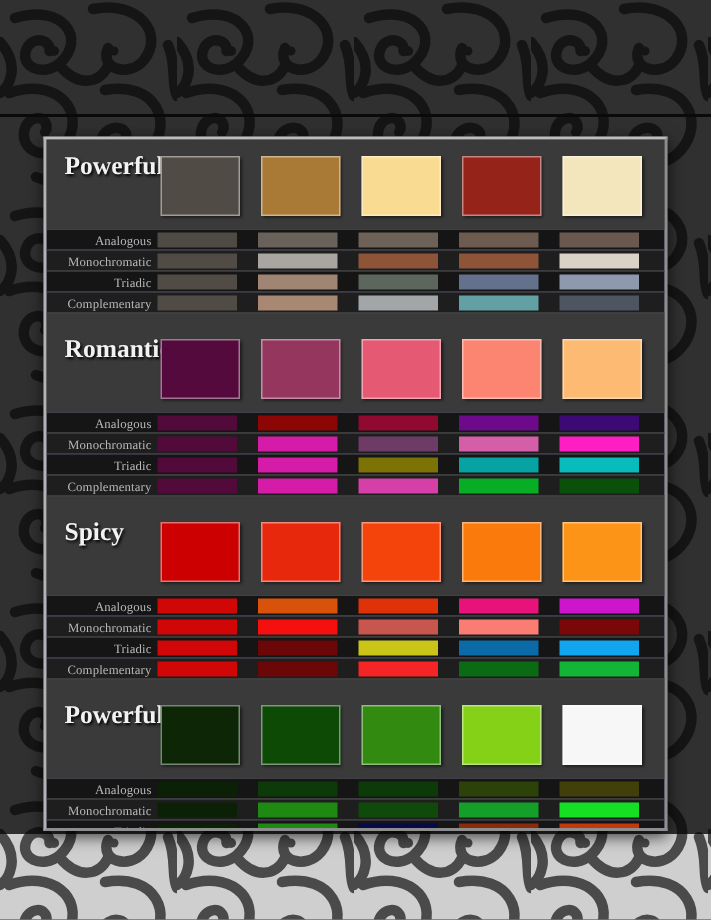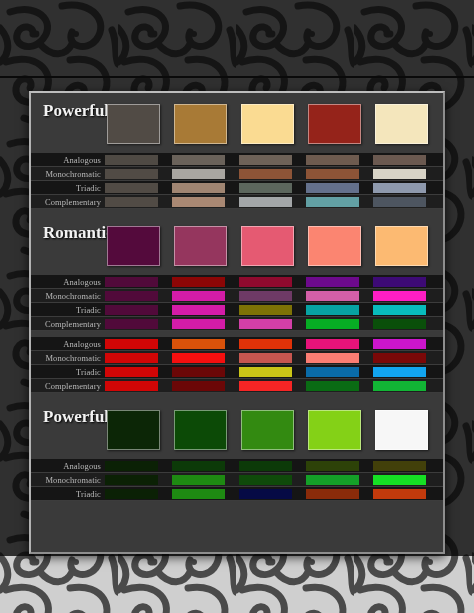--- a/index.html
+++ b/index.html
@@ -299,20 +299,30 @@
                 <div class="harmony-swatch" style="background: rgb(212, 28, 168);"></div>
                 <div class="harmony-swatch" style="background: rgb(212, 63, 168);"></div>
                 <div class="harmony-swatch" style="background: rgb(7, 173, 36);"></div>
                 <div class="harmony-swatch" style="background: rgb(10, 79, 10);"></div>
               </div>
             </div>
           </div>
           <div class="section-gap"></div>
         </div>
         <div class="section">
+          <div class="section-header">
+            <div class="section-title">Spicy</div>
+            <div class="main-swatches">
+              <div class="main-swatch" style="background: rgb(204, 0, 0);"></div>
+              <div class="main-swatch" style="background: rgb(232, 40, 13);"></div>
+              <div class="main-swatch" style="background: rgb(244, 68, 11);"></div>
+              <div class="main-swatch" style="background: rgb(251, 122, 12);"></div>
+              <div class="main-swatch" style="background: rgb(252, 149, 23);"></div>
+            </div>
+          </div>
           <div class="harmony-rows">
             <div class="harmony-row">
               <div class="harmony-label">Analogous</div>
               <div class="harmony-swatches">
                 <div class="harmony-swatch" style="background: rgb(209, 6, 6);"></div>
                 <div class="harmony-swatch" style="background: rgb(217, 82, 10);"></div>
                 <div class="harmony-swatch" style="background: rgb(224, 50, 8);"></div>
                 <div class="harmony-swatch" style="background: rgb(232, 19, 122);"></div>
                 <div class="harmony-swatch" style="background: rgb(204, 21, 204);"></div>
               </div>

